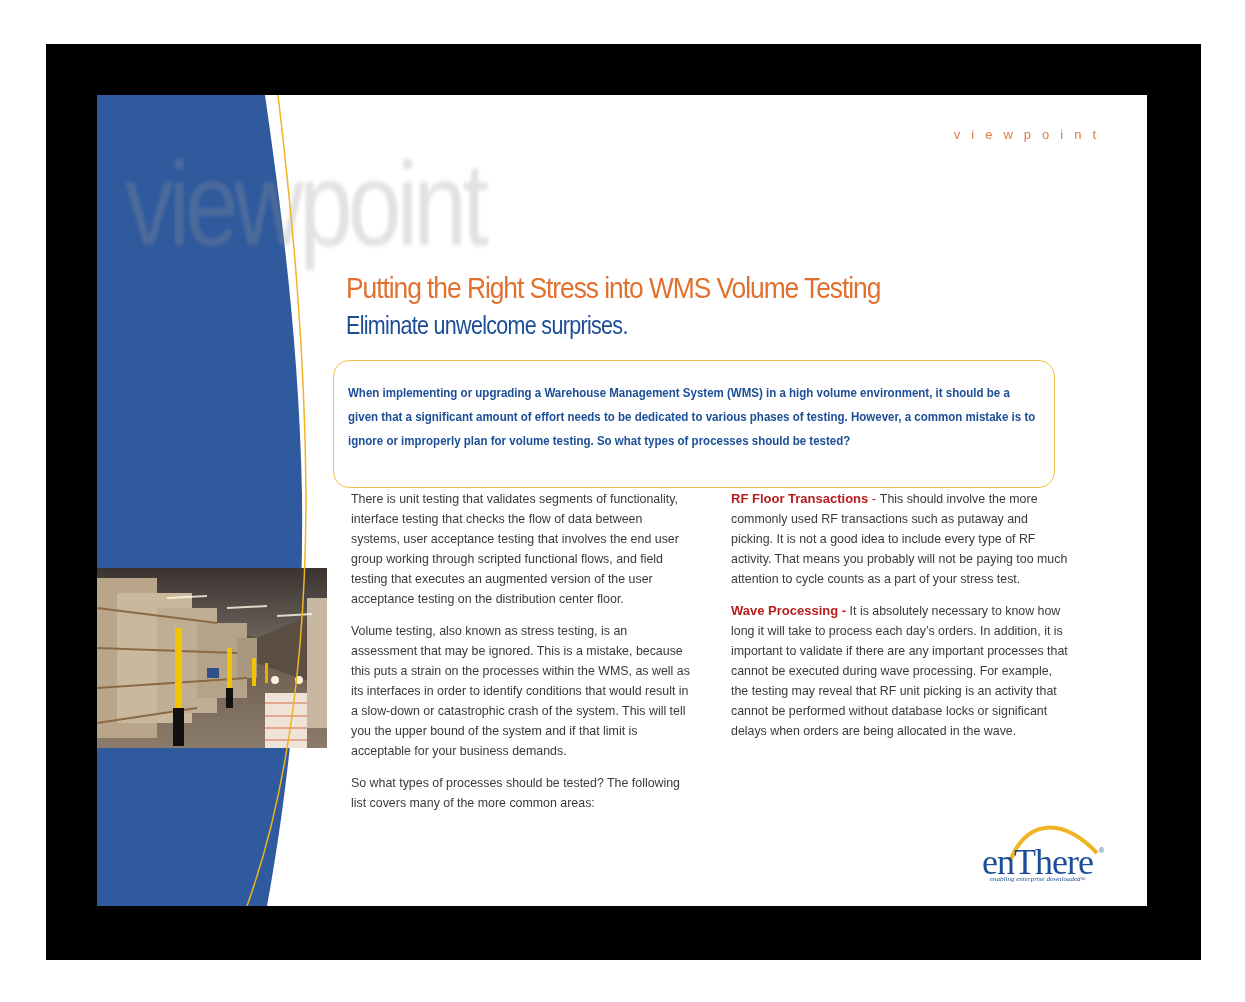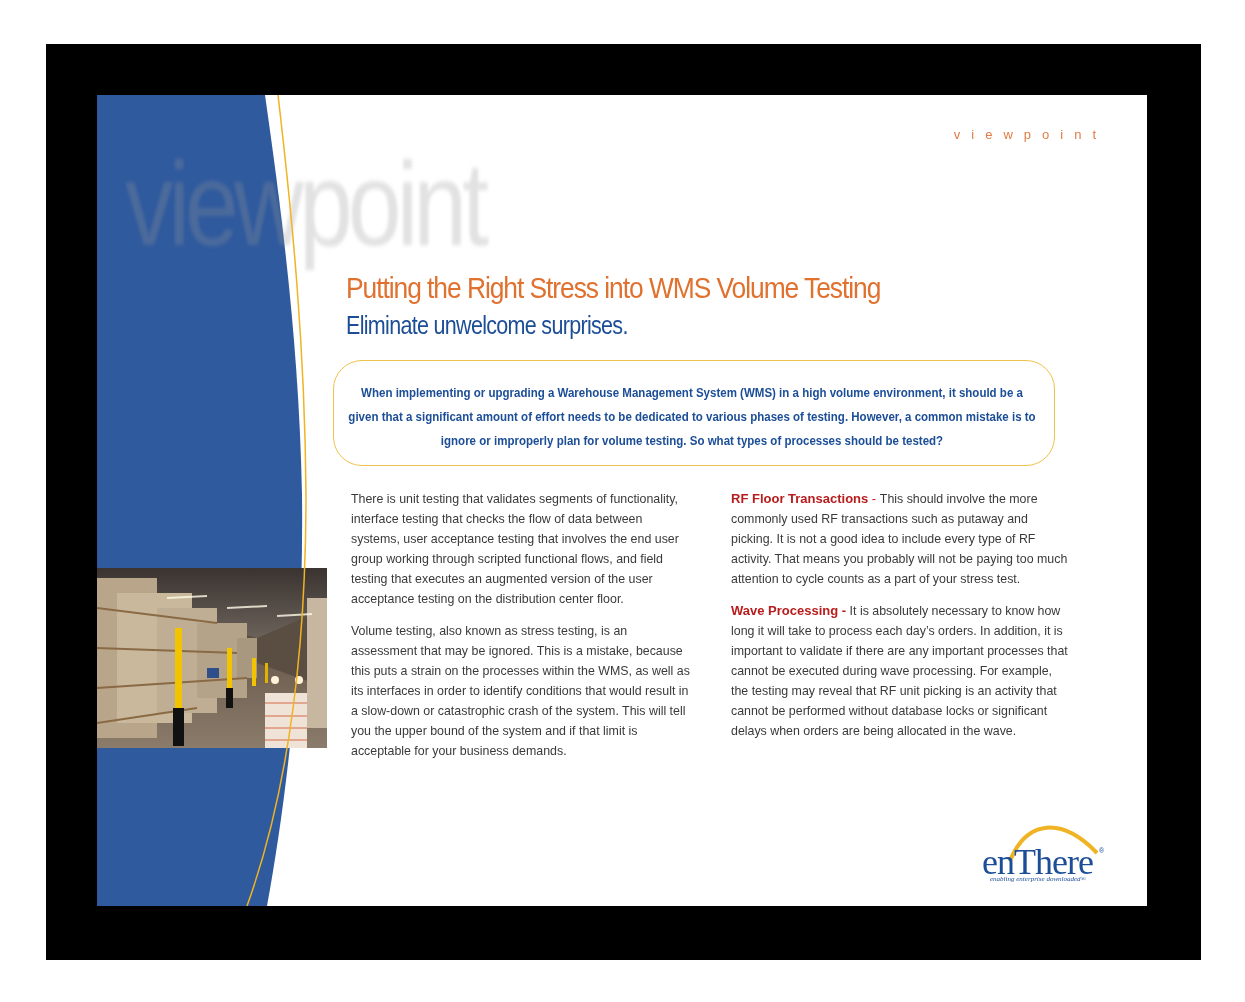--- a/index.html
+++ b/index.html
@@ -4,21 +4,21 @@
 <style>
   html, body { margin: 0; padding: 0; background: #ffffff; }
   body { width: 1245px; height: 1002px; position: relative; overflow: hidden; font-family: "Liberation Sans", sans-serif; }
   .frame { position: absolute; left: 46px; top: 44px; width: 1155px; height: 916px; background: #000000; }
   .page { position: absolute; left: 97px; top: 95px; width: 1050px; height: 811px; background: #ffffff; overflow: hidden; }
   .deco { position: absolute; left: 0; top: 0; width: 1050px; height: 811px; }
   .watermark { position: absolute; left: 28px; top: 50px; font-size: 118px; letter-spacing: -6px; color: rgba(150,150,150,0.28); filter: blur(2px); font-family: "Liberation Sans", sans-serif; transform: scaleX(0.82); transform-origin: left top; line-height: 1; }
   .kicker { position: absolute; right: 40px; top: 32px; font-size: 13px; letter-spacing: 11px; color: #e07b45; margin-left: 29px; }
   .title { position: absolute; left: 249px; top: 176px; font-size: 30px; color: #e0712f; letter-spacing: -1.2px; transform: scaleX(0.88); transform-origin: left top; white-space: nowrap; }
   .subtitle { position: absolute; left: 249px; top: 216px; font-size: 25px; color: #1c4e97; letter-spacing: -0.8px; transform: scaleX(0.86); transform-origin: left top; white-space: nowrap; }
-  .intro { position: absolute; left: 236px; top: 265px; width: 722px; height: 106px; border: 1.5px solid #f0c34a; border-radius: 29px; box-sizing: border-box; text-align: center; }
+  .intro { position: absolute; left: 236px; top: 265px; width: 722px; height: 128px; border: 1.5px solid #f0c34a; border-radius: 16px; box-sizing: border-box; }
   .intro p { margin: 0; position: absolute; left: 14px; top: 20px; width: 800px; font-size: 13.4px; line-height: 24px; font-weight: bold; color: #1c4e97; transform: scaleX(0.86); transform-origin: left top; }
   .col { position: absolute; font-size: 12.4px; line-height: 20px; color: #3a3a3a; }
   .col p { margin: 0 0 12px 4px; }
   .col-left { left: 250px; top: 394px; width: 345px; }
   .col-right { left: 630px; top: 394px; width: 345px; }
   .head { color: #b91c1c; font-weight: bold; font-size: 13px; }
   .photo { position: absolute; left: 0; top: 473px; width: 230px; height: 180px; overflow: hidden; }
   .logo { position: absolute; left: 885px; top: 728px; width: 125px; height: 62px; }
   .logo-word { position: absolute; left: 0; top: 18px; font-family: "Liberation Serif", serif; font-size: 36px; color: #1c4e97; letter-spacing: -1px; }
   .logo-tag { position: absolute; left: 8px; top: 52px; font-family: "Liberation Serif", serif; font-style: italic; font-size: 7px; color: #1c4e97; white-space: nowrap; }
@@ -97,20 +97,21 @@
   <div class="title">Putting the Right Stress into WMS Volume Testing</div>
   <div class="subtitle">Eliminate unwelcome surprises.</div>
 
   <div class="intro">
     <p>When implementing or upgrading a Warehouse Management System (WMS) in a high volume environment, it should be a given that a significant amount of effort needs to be dedicated to various phases of testing. However, a common mistake is to ignore or improperly plan for volume testing. So what types of processes should be tested?</p>
   </div>
 
   <div class="col col-left">
     <p>There is unit testing that validates segments of functionality, interface testing that checks the flow of data between systems, user acceptance testing that involves the end user group working through scripted functional flows, and field testing that executes an augmented version of the user acceptance testing on the distribution center floor.</p>
     <p>Volume testing, also known as stress testing, is an assessment that may be ignored. This is a mistake, because this puts a strain on the processes within the WMS, as well as its interfaces in order to identify conditions that would result in a slow-down or catastrophic crash of the system. This will tell you the upper bound of the system and if that limit is acceptable for your business demands.</p>
+    <p>So what types of processes should be tested? The following list covers many of the more common areas:</p>
   </div>
 
   <div class="col col-right">
     <p>
       <span class="head">RF Floor Transactions</span><span class="head" style="font-weight:normal"> - </span><span>This should involve the more commonly used RF transactions such as putaway and picking. It is not a good idea to include every type of RF activity. That means you probably will not be paying too much attention to cycle counts as a part of your stress test.</span>
     </p>
     <p>
       <span class="head">Wave Processing -</span><span> </span><span>It is absolutely necessary to know how long it will take to process each day’s orders. In addition, it is important to validate if there are any important processes that cannot be executed during wave processing. For example, the testing may reveal that RF unit picking is an activity that cannot be performed without database locks or significant delays when orders are being allocated in the wave.</span>
     </p>
   </div>

